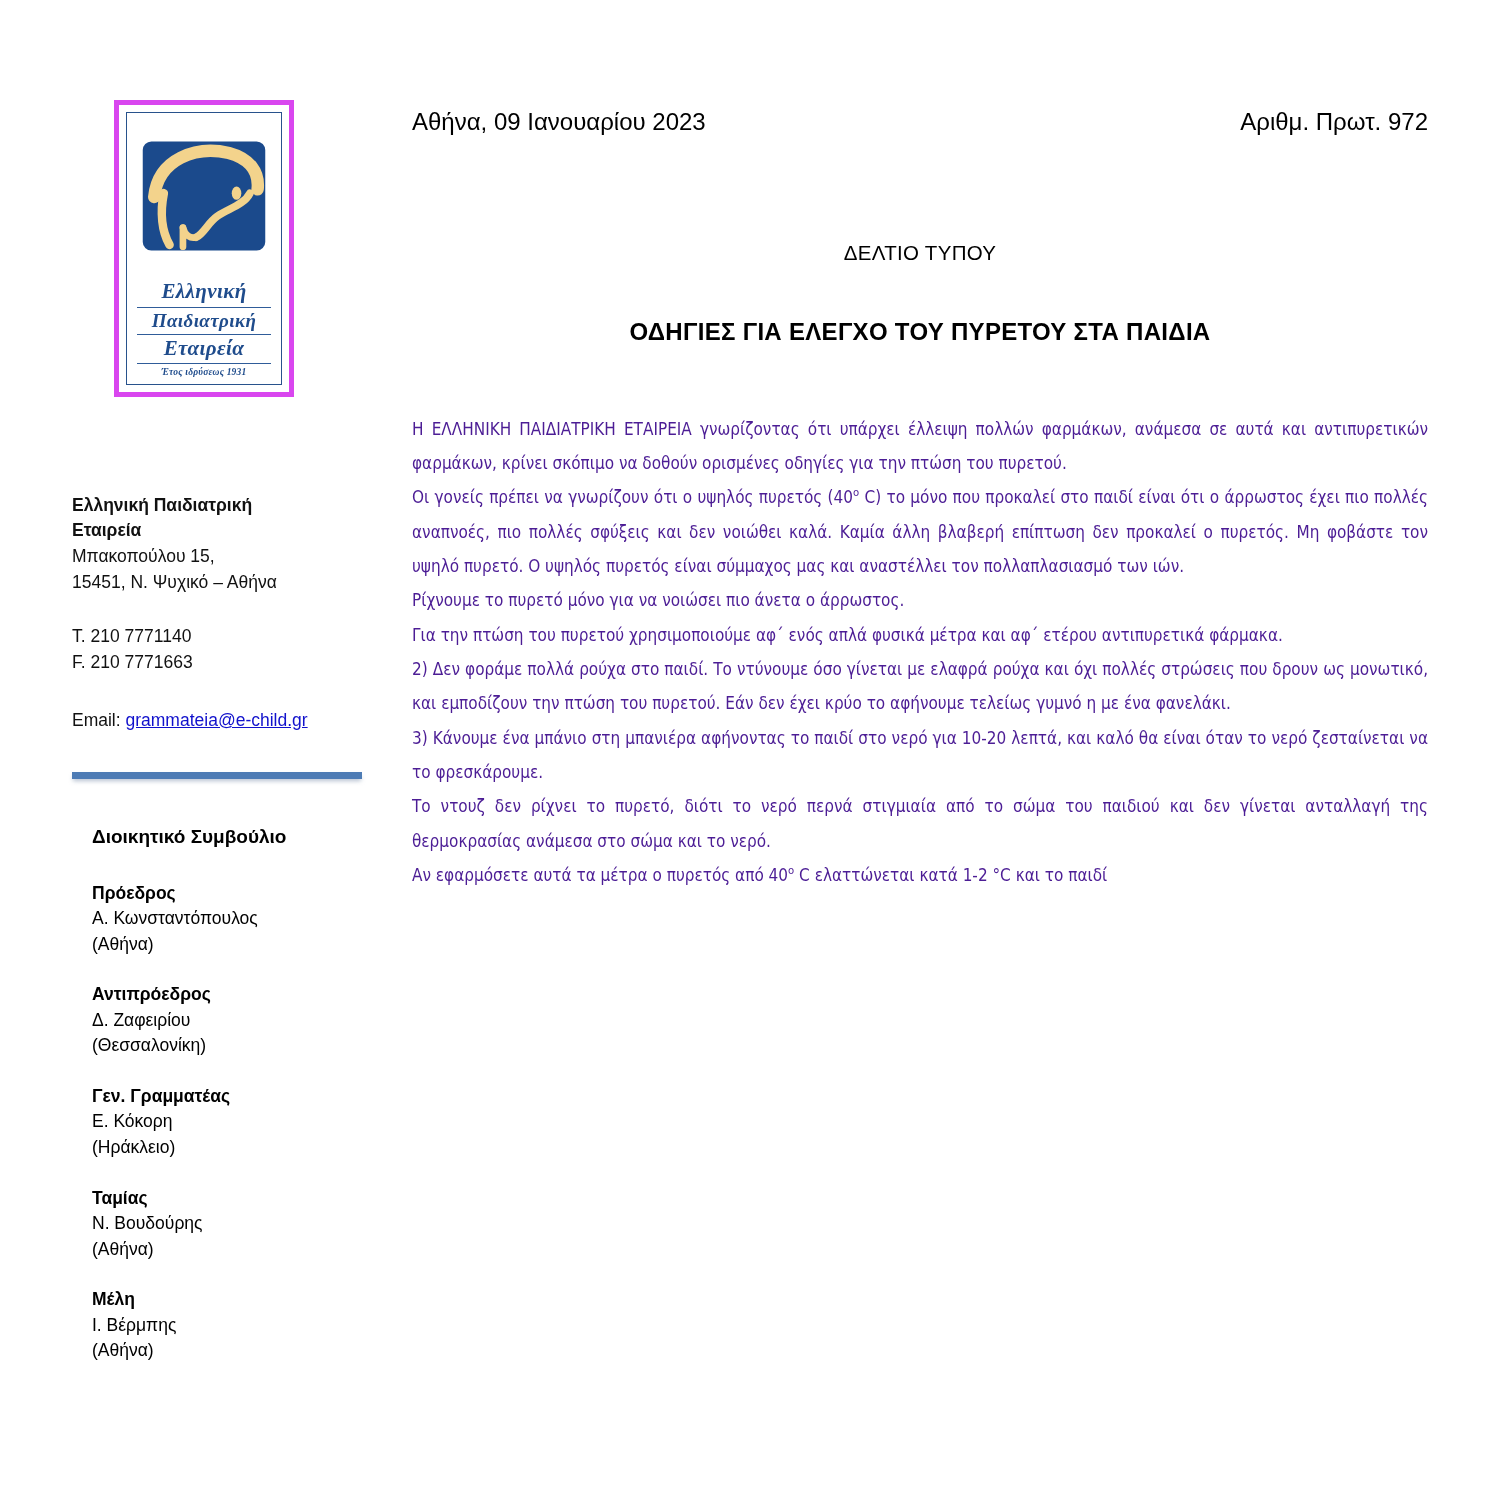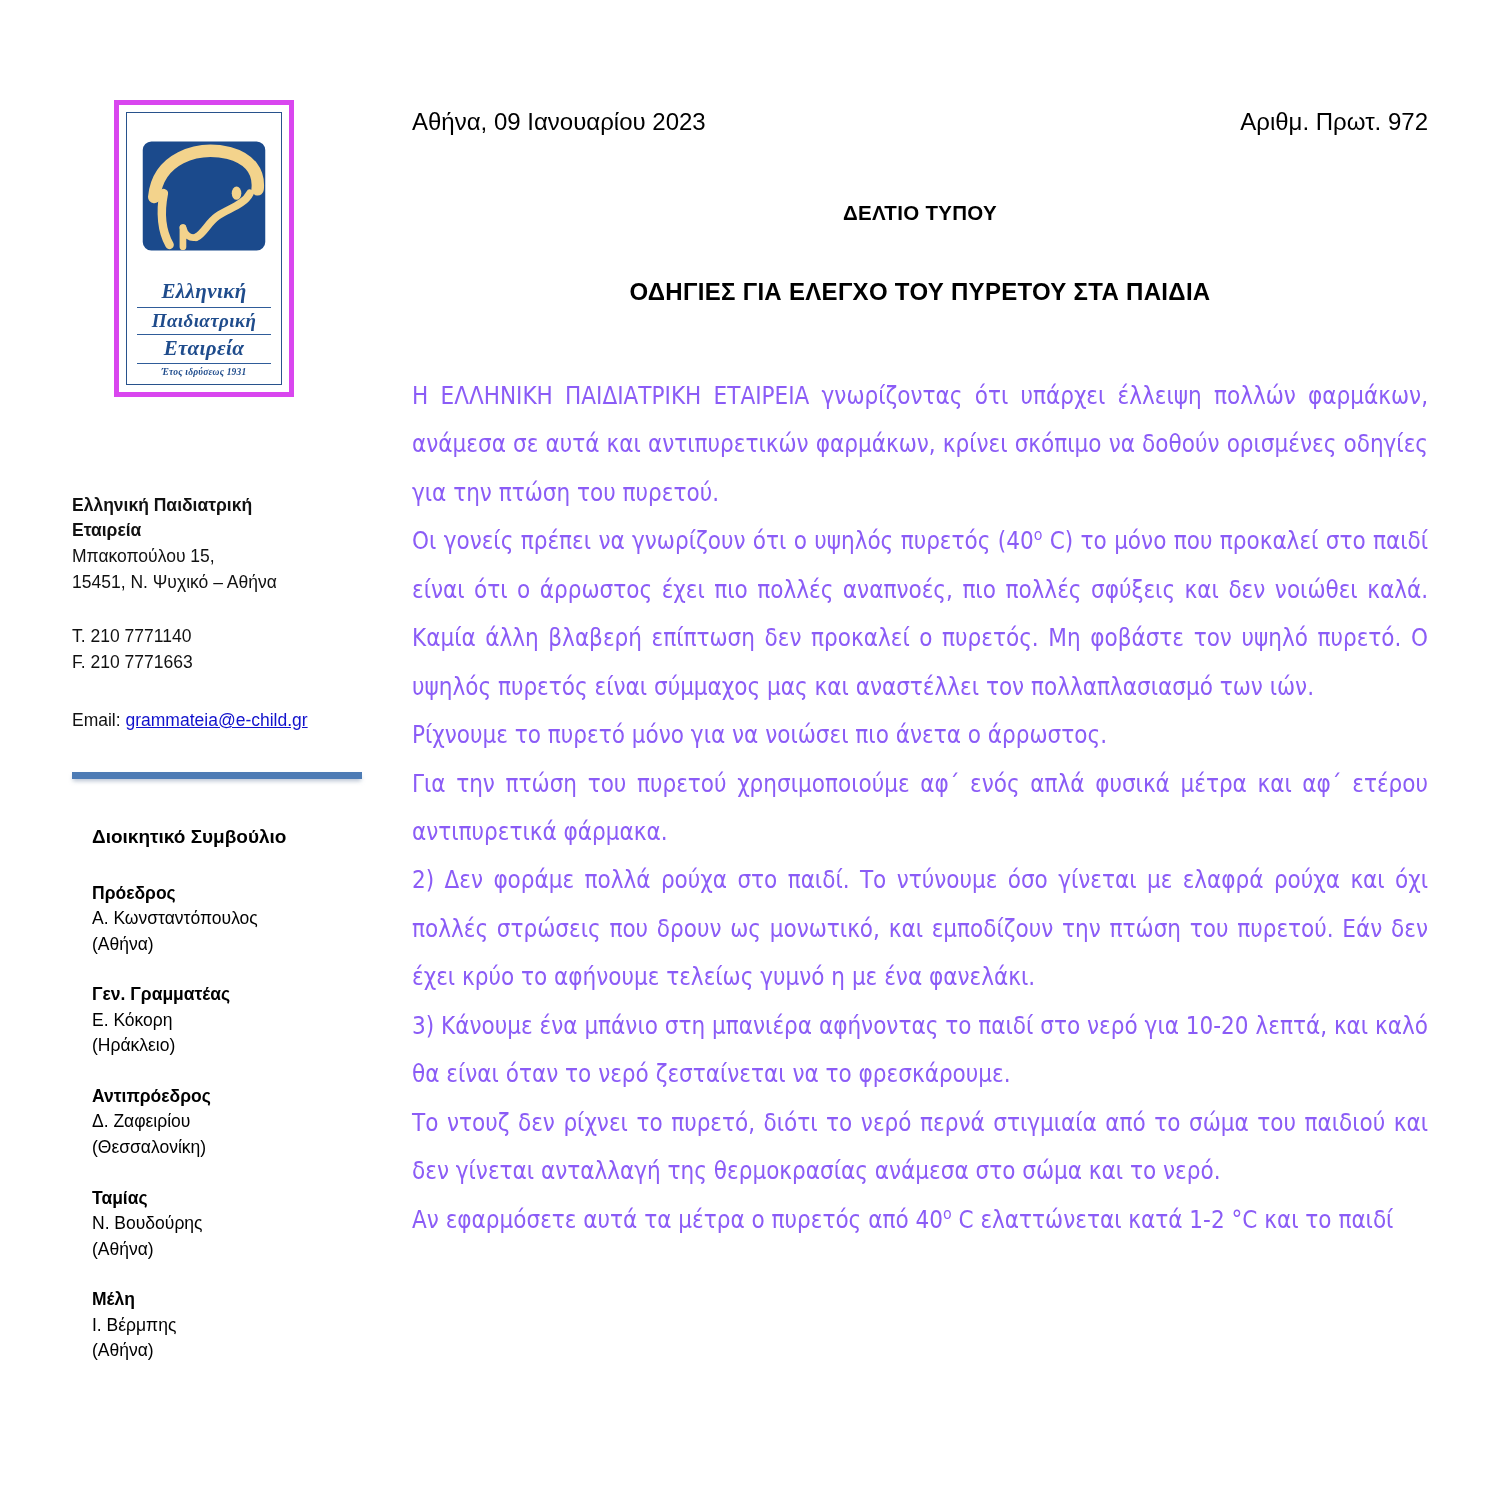--- a/index.html
+++ b/index.html
@@ -129,41 +129,41 @@
     align-items: baseline;
     font-size: 24px;
     line-height: 1.2;
     gap: 28px;
   }
   .meta-date { }
   .meta-proto { }
 
   .doc-title {
     text-align: center;
-    font-weight: bold;
+    font-weight: normal;
     font-size: 20.5px;
     letter-spacing: 0.3px;
-    margin-top: 64px;
+    margin-top: 104px;
   }
   .doc-subtitle {
     text-align: center;
     font-weight: bold;
     font-size: 24px;
     letter-spacing: 0.3px;
     margin-top: 53px;
   }
 
   .body-text {
     margin-top: 66px;
     font-family: "DejaVu Sans Condensed", "Liberation Sans Narrow", "Liberation Sans", sans-serif;
     font-stretch: condensed;
-    font-size: 24px;
+    font-size: 17px;
     line-height: 2.02;
     text-align: justify;
-    color: #8b5cf6;
+    color: #4c1d95;
   }
   .body-text p {
     margin: 0;
     text-align: justify;
     text-justify: inter-word;
   }
   .body-text p.nojust { text-align: left; }
   .body-text sup {
     font-size: 0.66em;
     vertical-align: super;
@@ -226,32 +226,32 @@
     <div class="board">
       <div class="board-title">Διοικητικό Συμβούλιο</div>
 
       <div class="board-entry">
         <div class="board-role">Πρόεδρος</div>
         <div class="board-person">Α. Κωνσταντόπουλος</div>
         <div class="board-city">(Αθήνα)</div>
       </div>
 
       <div class="board-entry">
+        <div class="board-role">Αντιπρόεδρος</div>
+        <div class="board-person">Δ. Ζαφειρίου</div>
+        <div class="board-city">(Θεσσαλονίκη)</div>
+      </div>
+
+      <div class="board-entry">
         <div class="board-role">Γεν. Γραμματέας</div>
         <div class="board-person">Ε. Κόκορη</div>
         <div class="board-city">(Ηράκλειο)</div>
       </div>
 
       <div class="board-entry">
-        <div class="board-role">Αντιπρόεδρος</div>
-        <div class="board-person">Δ. Ζαφειρίου</div>
-        <div class="board-city">(Θεσσαλονίκη)</div>
-      </div>
-
-      <div class="board-entry">
         <div class="board-role">Ταμίας</div>
         <div class="board-person">Ν. Βουδούρης</div>
         <div class="board-city">(Αθήνα)</div>
       </div>
 
       <div class="board-entry">
         <div class="board-role">Μέλη</div>
         <div class="board-person">Ι. Βέρμπης</div>
         <div class="board-city">(Αθήνα)</div>
       </div>

